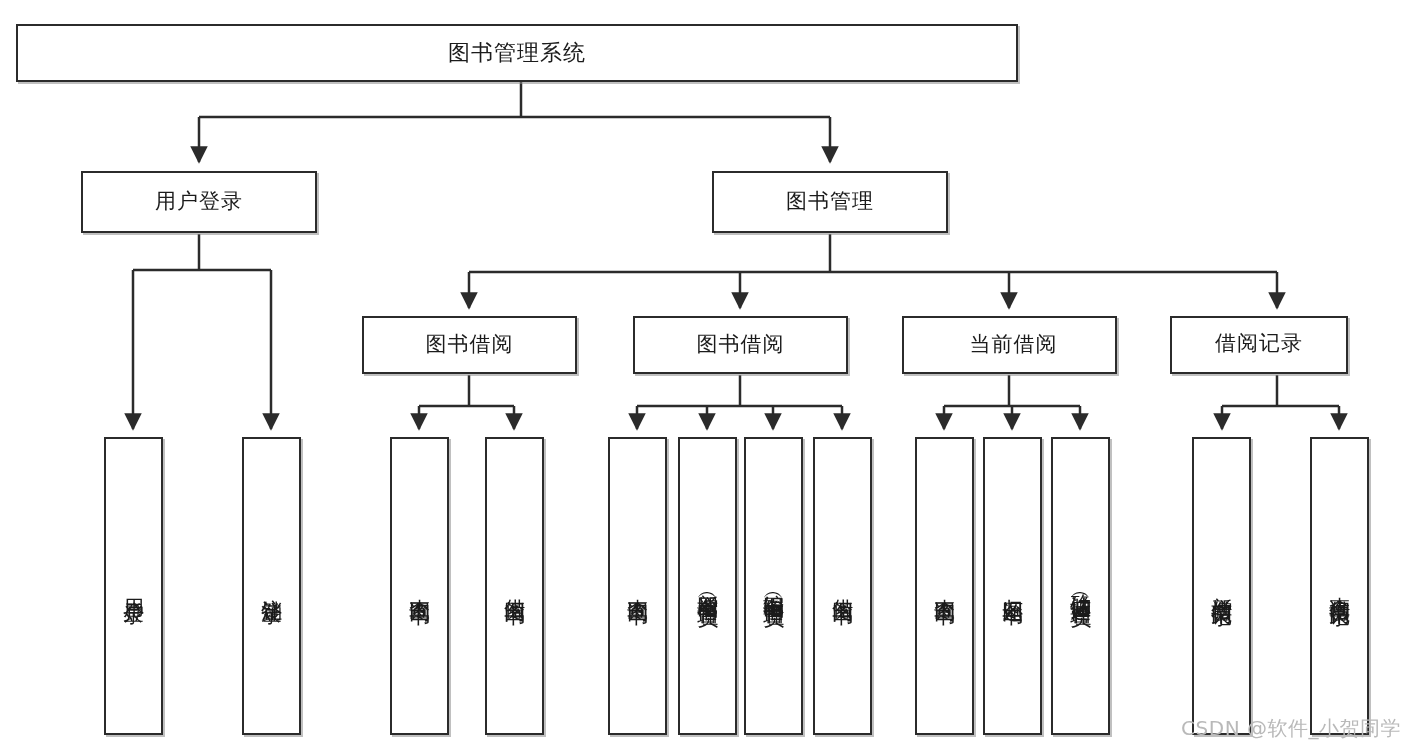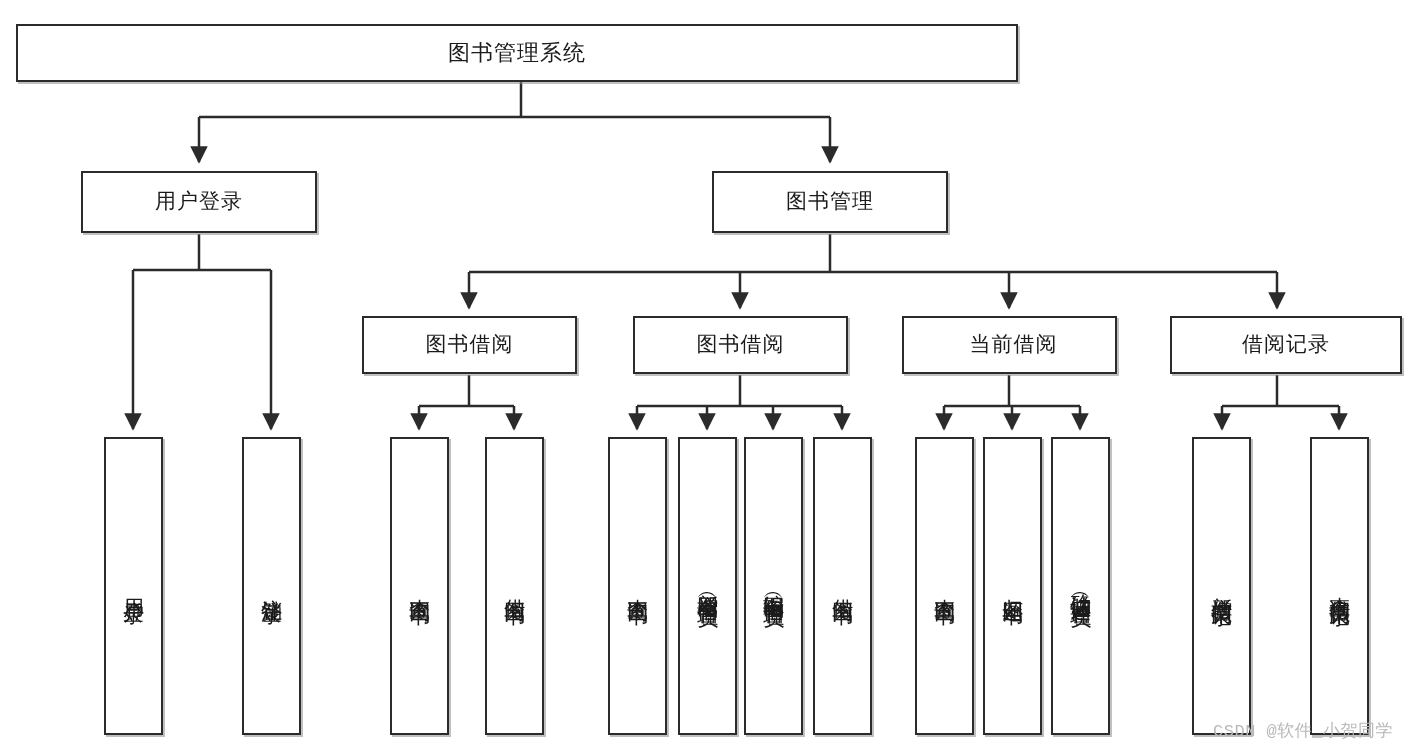--- a/index.html
+++ b/index.html
@@ -58,28 +58,27 @@
     padding: 6px 0;
   }
   .node-v .vtext {
     writing-mode: vertical-rl;
     text-orientation: upright;
     display: block;
     text-align: center;
   }
   #watermark {
     position: absolute;
-    right: 12px;
+    right: 4px;
     bottom: 5px;
-    font-size: 17px;
+    font-size: 20px;
     color: #b9b9b9;
     white-space: nowrap;
     z-index: 3;
     letter-spacing: 0.5px;
-    font-family: Liberation Mono, monospace;
   }
 </style>
 </head>
 <body>
 
 <div id="diagram-root">
 
   <svg id="edge-layer" viewBox="0 0 1405 747" width="1405" height="747" xmlns="http://www.w3.org/2000/svg">
     <defs>
       <marker id="arrow" viewBox="0 0 10 10" refX="9" refY="5" markerWidth="7" markerHeight="7" orient="auto-start-reverse">
@@ -146,21 +145,21 @@
 
   <div class="node node-h" style="left:362px; top:316px; width:215px; height:58px;">
     <span>图书借阅</span>
   </div>
   <div class="node node-h" style="left:633px; top:316px; width:215px; height:58px;">
     <span>图书借阅</span>
   </div>
   <div class="node node-h" style="left:902px; top:316px; width:215px; height:58px;padding-left:8px;">
     <span>当前借阅</span>
   </div>
-  <div class="node node-h" style="left:1170px; top:316px; width:232px; height:58px;">
+  <div class="node node-h" style="left:1170px; top:316px; width:178px; height:58px;font-family:Liberation Mono, monospace;">
     <span>借阅记录</span>
   </div>
 
   <div class="node node-v" style="left:104px; top:437px; width:59px; height:298px;">
     <span class="vtext">用户登录</span>
   </div>
   <div class="node node-v" style="left:242px; top:437px; width:59px; height:298px;">
     <span class="vtext">注销登录</span>
   </div>
 

